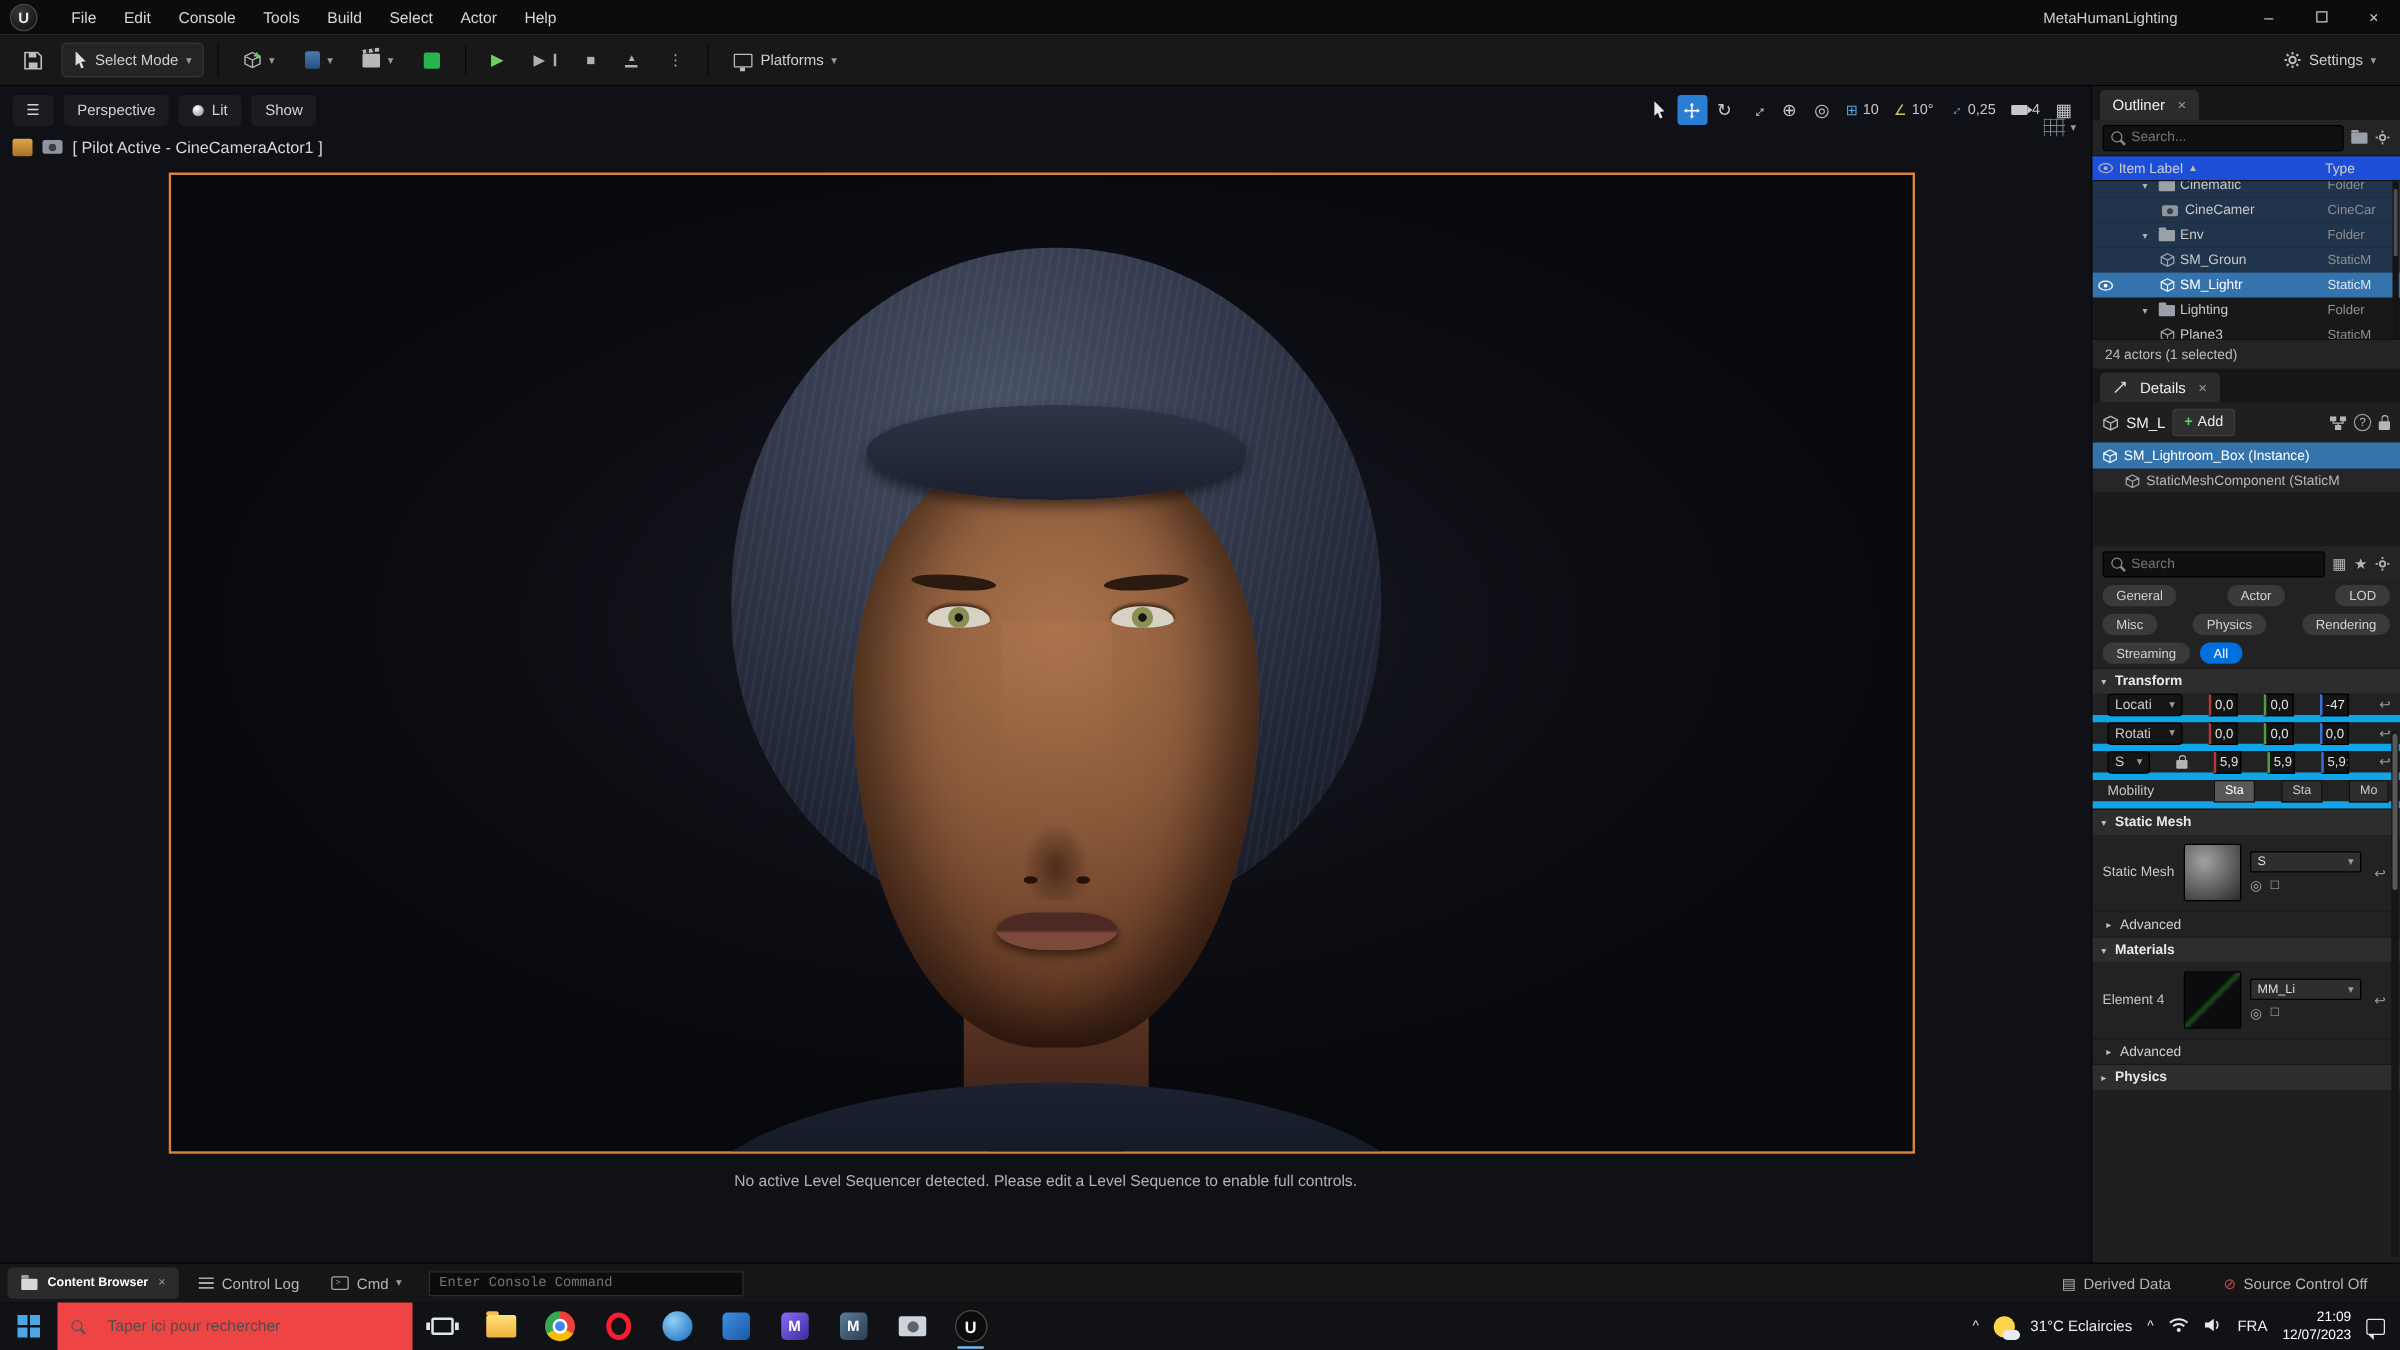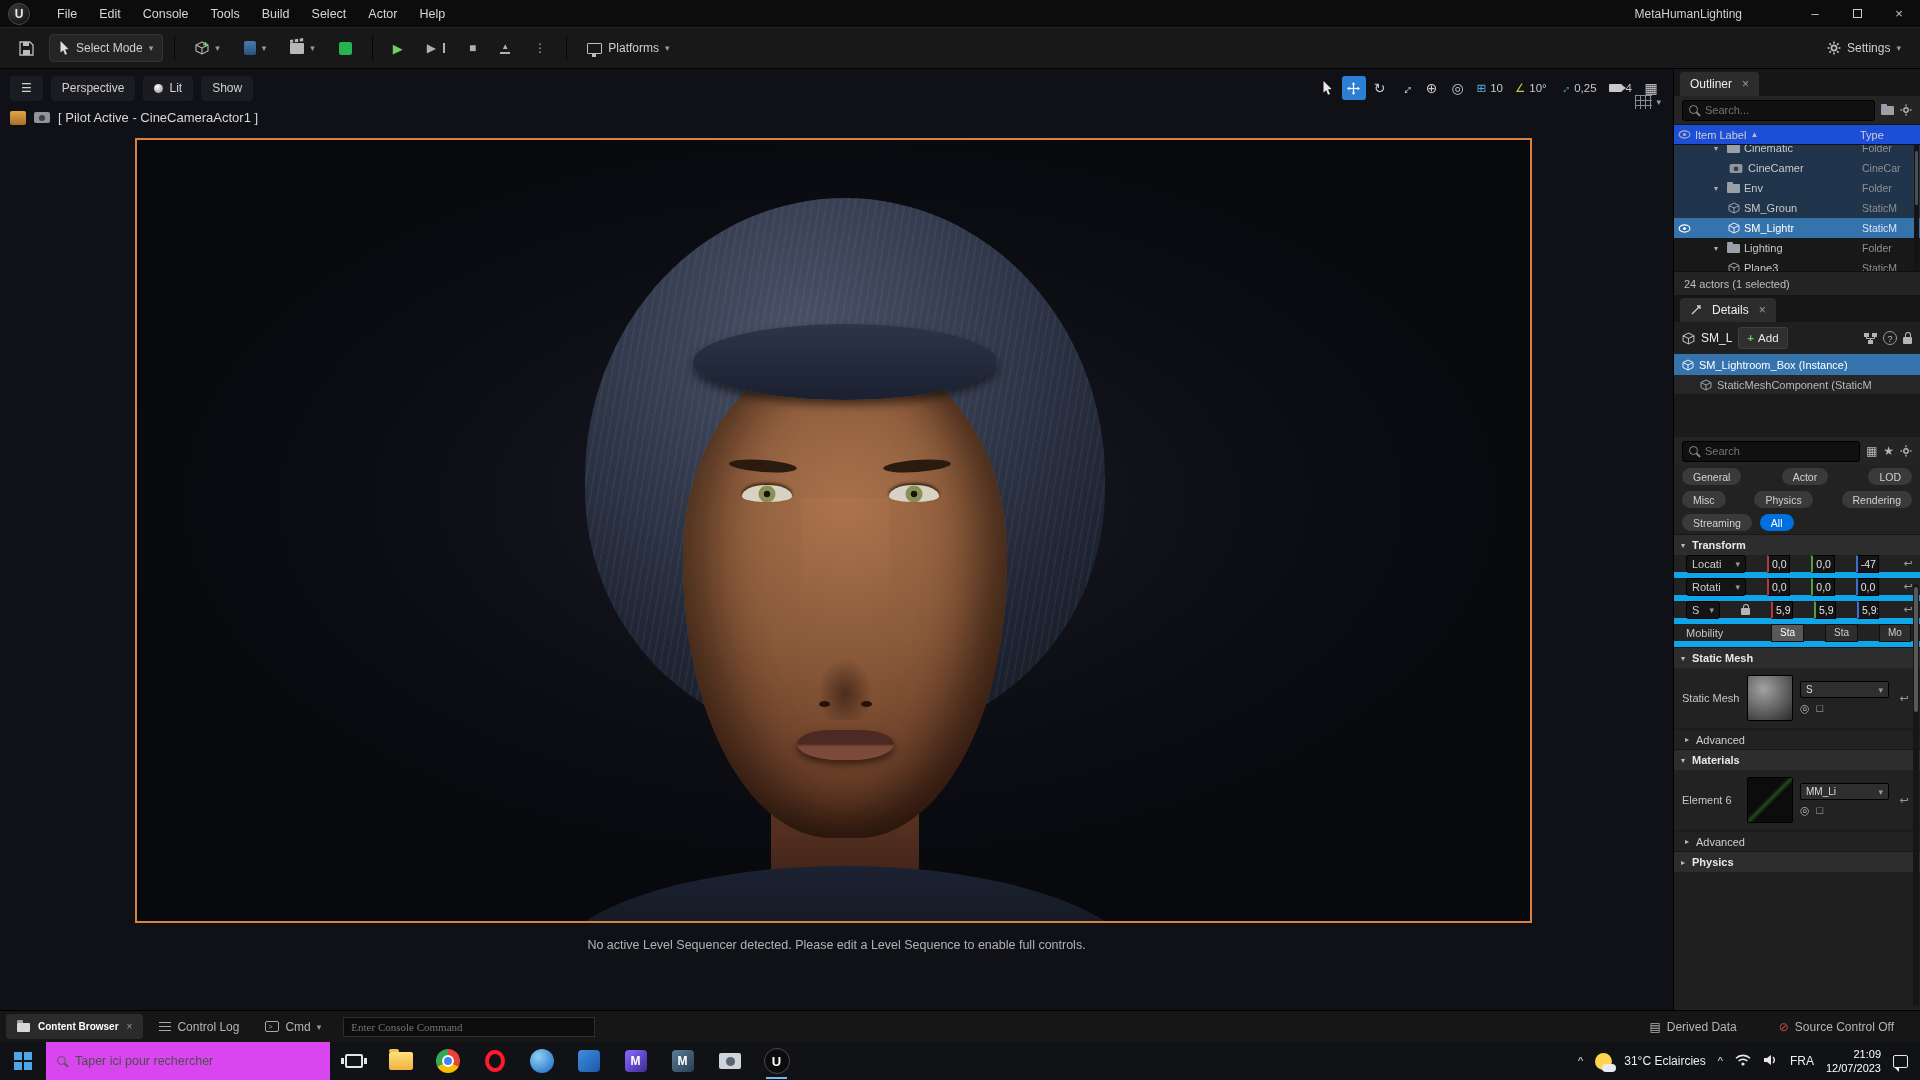--- a/index.html
+++ b/index.html
@@ -164,30 +164,30 @@
   .d-scroll i{position:absolute;top:3px;left:1px;width:4px;height:125px;background:#585858;border-radius:2px}
 
   
   .bottombar{height:32px;background:#161616;border-top:1px solid #000;display:flex;align-items:center;padding:0 6px;gap:6px;flex:none}
   .bb-tab{height:25px;display:flex;align-items:center;gap:8px;padding:0 11px;background:#2b2b2b;border-radius:4px;color:#fff;font-size:10px;font-weight:bold}
   .bb-tab .x{color:#9a9a9a;font-weight:normal}
   .bb-item{display:flex;align-items:center;gap:6px;padding:0 10px;color:#b5b5b5;font-size:12px}
   .lines-ic{width:12px;height:9px;background:repeating-linear-gradient(#a8a8a8 0 1.5px,transparent 1.5px 4px)}
   .cmd-ic{width:14px;height:11px;border:1px solid #a8a8a8;border-radius:2px;font-size:7px;color:#a8a8a8;display:flex;align-items:center;padding-left:2px}
   .console{width:252px;height:20px;background:#0c0c0c;border:1px solid #2e2e2e;display:flex;align-items:center;padding:0 7px;margin-left:6px}
-  .console input{flex:1;background:transparent;border:0;outline:0;color:#bbb;font-size:11px;font-family:Liberation Serif, serif}
+  .console input{flex:1;background:transparent;border:0;outline:0;color:#bbb;font-size:11px;font-family:Liberation Mono, monospace}
   .bb-right{margin-left:auto;display:flex;align-items:center;gap:22px;padding-right:10px}
   .redx{color:#c24b4b}
 
   
   .taskbar{height:38px;background:#101216;display:flex;align-items:stretch;flex:none}
   .tb-start{width:46px;display:flex;align-items:center;justify-content:center}
   .winlogo{display:grid;grid-template-columns:8px 8px;grid-template-rows:8px 8px;gap:1.5px}
   .winlogo i{background:#4da6e8}
-  .tb-search{width:284px;background:#d946ef;display:flex;align-items:center;gap:7px;padding:0 11px}
+  .tb-search{width:284px;background:#ef4444;display:flex;align-items:center;gap:18px;padding:0 11px}
   .tb-search .mag::before{border-color:#555}.tb-search .mag::after{background:#555}
   .tb-search input{flex:1;min-width:0;background:transparent;border:0;outline:0;color:#222;font-size:12.5px;font-family:inherit}
   .tb-search input::placeholder{color:#4e4e4e}
   .tb-ic{width:47px;display:flex;align-items:center;justify-content:center;position:relative}
   .tv-ic{width:18px;height:14px;border:2px solid #e2e6ea;border-radius:2px;position:relative}
   .tv-ic::before,.tv-ic::after{content:"";position:absolute;top:2px;width:3px;height:6px;background:#e2e6ea}
   .tv-ic::before{left:-6px}.tv-ic::after{right:-6px}
   .expl-ic{width:24px;height:18px;background:linear-gradient(#ffe07a,#f0b23e);border-radius:2px;position:relative}
   .expl-ic::before{content:"";position:absolute;top:-3px;left:0;width:10px;height:3px;background:#f5c04d;border-radius:2px 2px 0 0}
   .chrome-ic{width:24px;height:24px;border-radius:50%;background:conic-gradient(#ea4335 0 120deg,#fbbc05 120deg 240deg,#34a853 240deg 360deg);position:relative}
@@ -681,21 +681,21 @@
         <div class="adv">
           <span class="caret-d">▸</span>
           <span>Advanced</span>
         </div>
 
         <div class="sect">
           <span class="caret-d">▾</span>
           <span>Materials</span>
         </div>
         <div class="sm-row">
-          <span class="sm-label">Element 6</span>
+          <span class="sm-label">Element 4</span>
           <span class="thumb mat"></span>
           <div class="sm-ctrl">
             <span class="mini-dd">
                 <span>MM_Li</span>
                 <span class="chev">▾</span>
               </span>
             <span class="sm-icons">
               <span>◎</span>
               <span>□</span>
             </span>

